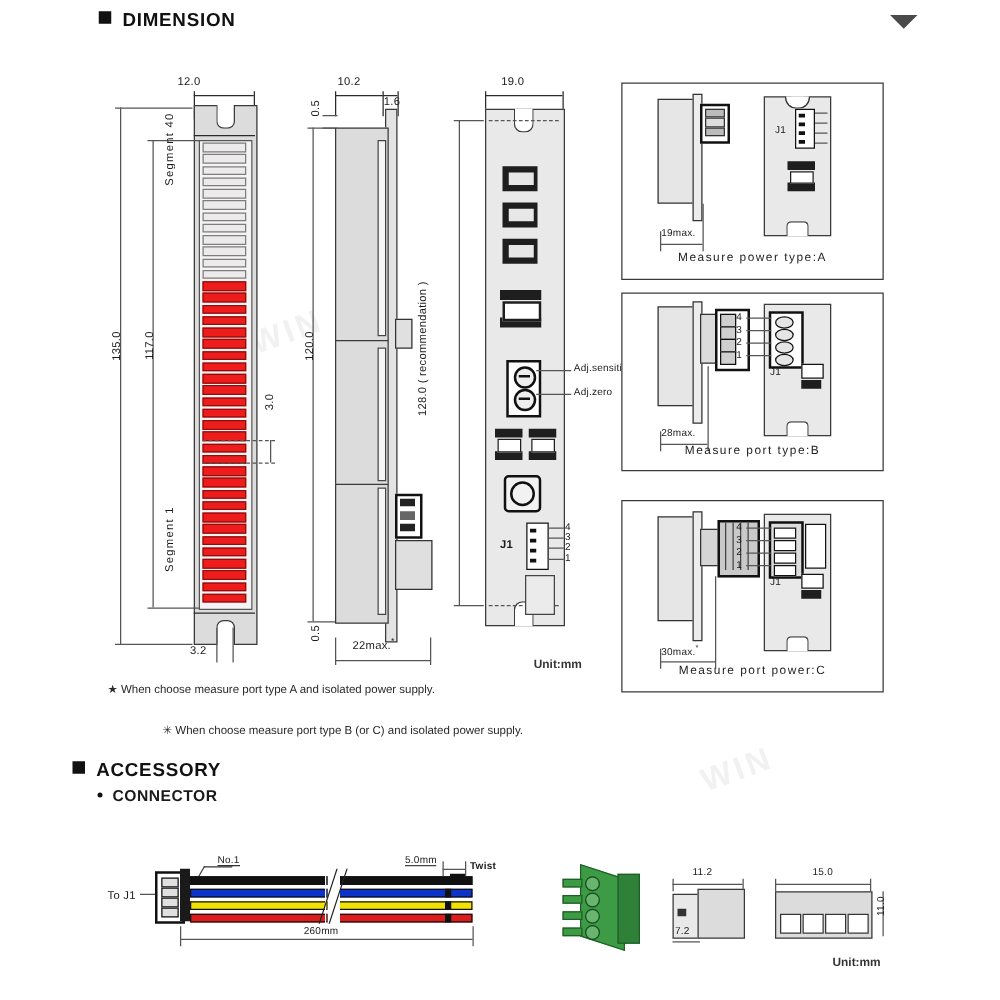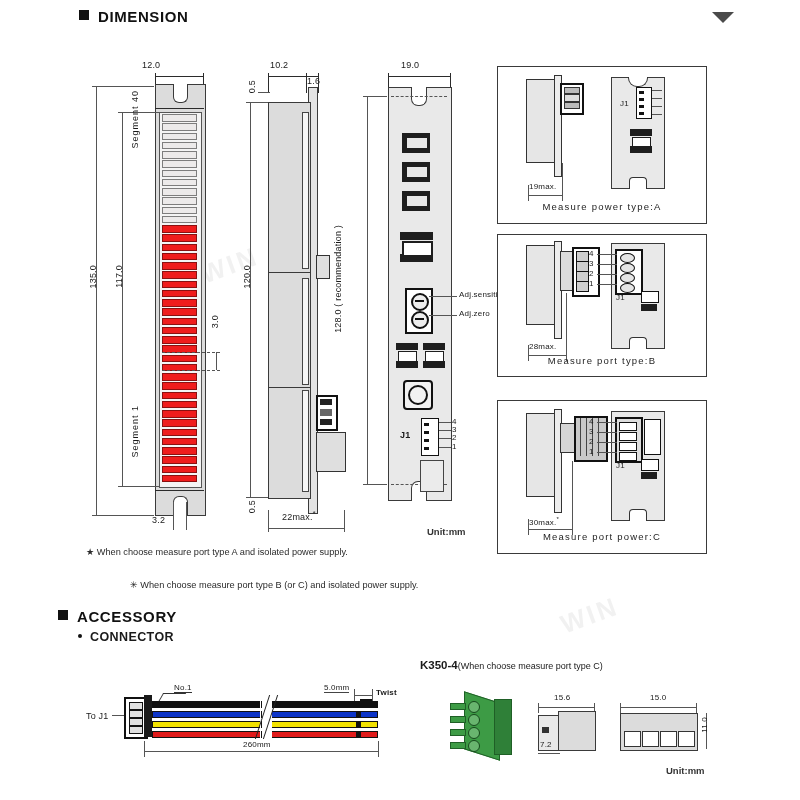--- a/index.html
+++ b/index.html
@@ -427,39 +427,36 @@
   <div class="lineh thin" style="left:266px;top:40px;width:18px;"></div>
   <div class="dimtxt abs sm" style="left:288px;top:33px;font-weight:bold;">Twist</div>
 
   <div class="lineh thin" style="left:56px;top:96px;width:234px;"></div>
   <div class="linev thin" style="left:56px;top:86px;height:16px;"></div>
   <div class="linev thin" style="left:290px;top:86px;height:16px;"></div>
   <div class="dimtxt abs sm" style="left:152px;top:85px;background:#fff;padding:0 3px;">260mm</div>
 </div>
 
 <div class="abs" style="left:420px;top:655px;width:370px;height:120px;">
-  <div class="abs" style="left:0;top:0;">
-    <span style="font-size:11.5px;font-weight:bold;">K350-4</span><span style="font-size:9px;">(When choose measure port type C)</span>
-  </div>
 
   <div class="abs" style="left:30px;top:42px;width:62px;height:56px;">
     <div class="abs" style="left:14px;top:0;width:34px;height:56px;background:#3d9b45;border:1px solid #1f5f26;transform:skewY(18deg);"></div>
     <div class="abs" style="left:44px;top:2px;width:16px;height:54px;background:#2f8038;border:1px solid #1f5f26;"></div>
     <div class="abs" style="left:18px;top:4px;width:10px;height:10px;border:1.5px solid #17491d;border-radius:50%;background:#69b56f;"></div>
     <div class="abs" style="left:18px;top:17px;width:10px;height:10px;border:1.5px solid #17491d;border-radius:50%;background:#69b56f;"></div>
     <div class="abs" style="left:18px;top:30px;width:10px;height:10px;border:1.5px solid #17491d;border-radius:50%;background:#69b56f;"></div>
     <div class="abs" style="left:18px;top:43px;width:10px;height:10px;border:1.5px solid #17491d;border-radius:50%;background:#69b56f;"></div>
     <div class="abs" style="left:0px;top:6px;width:14px;height:5px;background:#3d9b45;border:1px solid #1f5f26;"></div>
     <div class="abs" style="left:0px;top:19px;width:14px;height:5px;background:#3d9b45;border:1px solid #1f5f26;"></div>
     <div class="abs" style="left:0px;top:32px;width:14px;height:5px;background:#3d9b45;border:1px solid #1f5f26;"></div>
     <div class="abs" style="left:0px;top:45px;width:14px;height:5px;background:#3d9b45;border:1px solid #1f5f26;"></div>
   </div>
 
   <div class="abs" style="left:112px;top:38px;width:70px;height:62px;">
-    <div class="dimtxt abs sm" style="left:22px;top:0px;">15.6</div>
+    <div class="dimtxt abs sm" style="left:22px;top:0px;">11.2</div>
     <div class="lineh thin" style="left:6px;top:14px;width:56px;"></div>
     <div class="linev thin" style="left:6px;top:10px;height:10px;"></div>
     <div class="linev thin" style="left:62px;top:10px;height:10px;"></div>
     <div class="abs body-lgrey" style="left:6px;top:22px;width:20px;height:34px;"></div>
     <div class="abs body-grey" style="left:26px;top:18px;width:36px;height:38px;"></div>
     <div class="abs" style="left:10px;top:34px;width:7px;height:6px;background:#333;"></div>
     <div class="lineh thin" style="left:6px;top:60px;width:22px;"></div>
     <div class="dimtxt abs sm" style="left:8px;top:47px;">7.2</div>
   </div>
 

